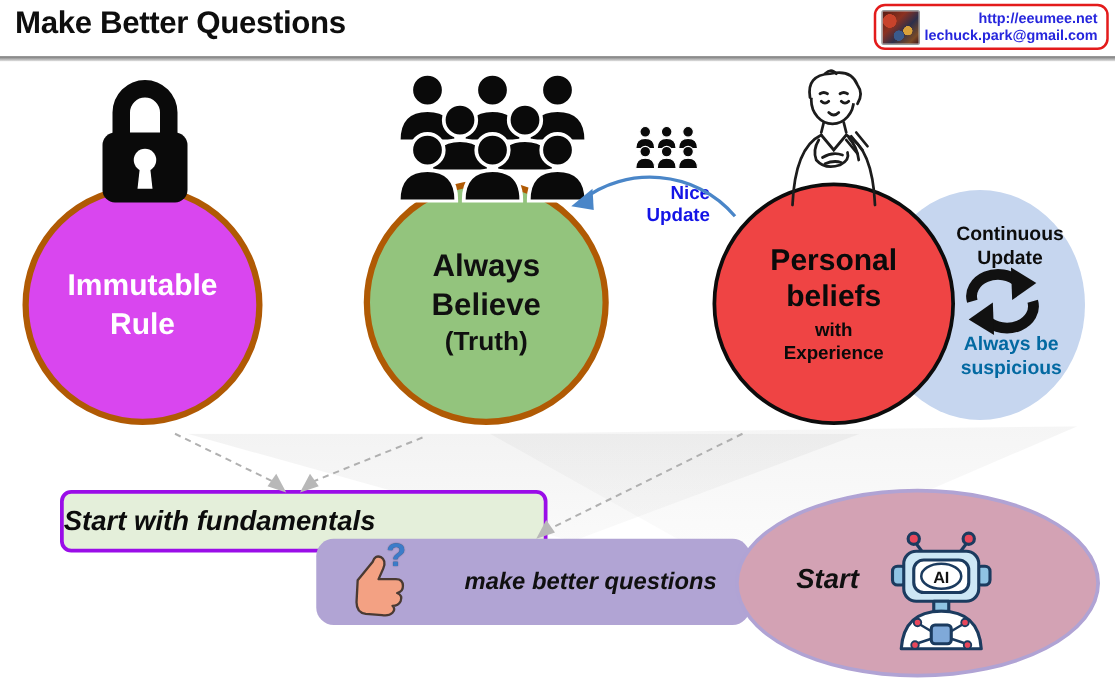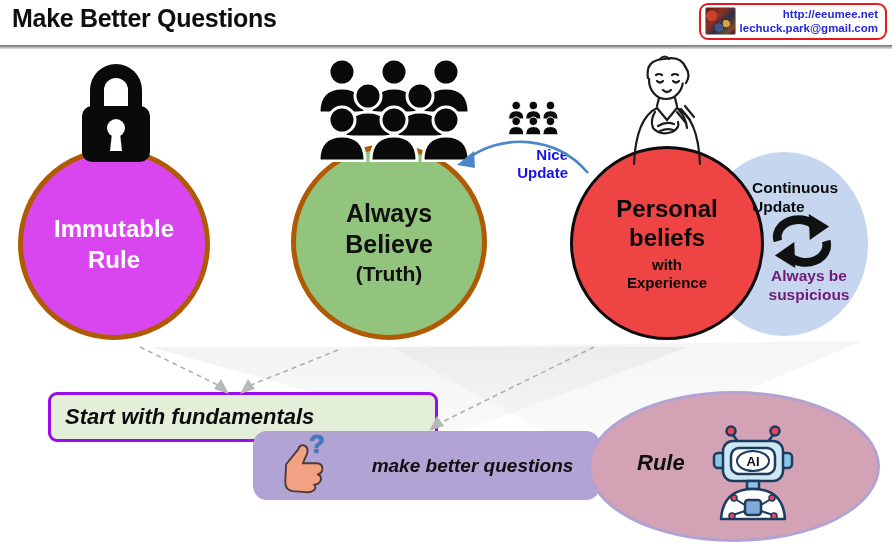--- a/index.html
+++ b/index.html
@@ -7,21 +7,21 @@
           font-family:"Liberation Sans",sans-serif;}
   .abs{position:absolute;}
 
   
   .title{left:12px;top:4px;font-size:25px;font-weight:bold;color:#0e0e0e;letter-spacing:-0.3px;}
   .header-rule{left:0;top:45px;width:892px;height:4px;
                background:linear-gradient(to bottom,#6f6f6f,#e3e3e3);}
 
   
   .contact{left:699px;top:3px;width:188px;height:37px;border:2.5px solid #e31b1b;border-radius:9px;
-           background:#fff;display:flex;gap:4px;padding:2px 7px 2px 4px;box-sizing:border-box;}
+           background:#fff;display:flex;align-items:center;gap:4px;padding:2px 7px 2px 4px;box-sizing:border-box;}
   .thumb{width:40px;height:26px;border-radius:2px;border:1px solid #999;
          background:
            radial-gradient(circle at 20% 30%, #c8432b 0 18%, transparent 19%),
            radial-gradient(circle at 70% 60%, #d8a03a 0 14%, transparent 15%),
            radial-gradient(circle at 45% 75%, #3a5a8c 0 16%, transparent 17%),
            linear-gradient(135deg,#5a1d14,#8c3120 35%,#2c2f4a 60%,#7a4a26 85%,#40151a);}
   .contact-text{flex:1;text-align:right;font-size:11.5px;font-weight:bold;color:#2626dd;line-height:14px;}
 
   
   .beam{left:0;top:0;width:892px;height:547px;pointer-events:none;}
@@ -34,39 +34,39 @@
   .circle{border-radius:50%;display:flex;align-items:center;justify-content:center;text-align:center;box-sizing:border-box;}
   .c-immutable{left:18px;top:148px;width:192px;height:192px;background:#d946ef;border:5px solid #b05a04;z-index:3;}
   .c-immutable .lbl{width:130px;color:#fff;font-size:24px;font-weight:bold;line-height:31px;}
   .c-humans{left:291px;top:144px;width:196px;height:196px;background:#93c47d;border:5px solid #b05a04;z-index:3;}
   .c-humans .lbl{width:130px;color:#101010;font-size:25px;font-weight:bold;line-height:31px;}
   .c-humans .sub{color:#101010;font-size:21px;font-weight:700;margin-top:2px;}
   .c-continuous{left:700px;top:152px;width:168px;height:184px;background:#c6d6ef;z-index:3;}
   .c-personal{left:570px;top:146px;width:194px;height:194px;background:#ef4444;border:3.5px solid #0c0c0c;z-index:4;}
   .c-personal .lbl{width:130px;color:#0a0a0a;font-size:24px;font-weight:bold;line-height:29px;}
   .c-personal .sub{width:104px;margin:4px auto 0;color:#0a0a0a;font-size:15px;font-weight:bold;line-height:18px;}
-  .cont-label{left:752px;top:178px;width:112px;text-align:left;font-size:15.5px;font-weight:bold;
+  .cont-label{left:752px;top:178px;width:112px;text-align:center;font-size:15.5px;font-weight:bold;
               color:#0c0c0c;line-height:19px;z-index:5;}
   .cont-warning{left:750px;top:266px;width:118px;text-align:center;font-size:15.5px;font-weight:bold;
-                color:#701a75;line-height:19px;z-index:5;}
+                color:#0369a1;line-height:19px;z-index:5;}
   .refresh{left:766px;top:212px;width:72px;height:58px;z-index:5;}
 
   
   .lock{left:72px;top:60px;width:88px;height:104px;z-index:5;}
   .crowd{left:308px;top:58px;width:170px;height:104px;z-index:5;}
   .person{left:616px;top:54px;width:102px;height:112px;z-index:5;}
   .small-crowd{left:505px;top:92px;width:56px;height:52px;z-index:5;}
   .nice-update{left:496px;top:146px;width:72px;text-align:right;color:#1414e6;font-weight:bold;
                font-size:15px;line-height:18px;z-index:5;}
   .blue-arrow{left:452px;top:131px;width:140px;height:50px;z-index:5;}
   .dashes{left:0;top:0;width:892px;height:547px;z-index:6;pointer-events:none;}
 
   
   .green-box{left:48px;top:392px;width:390px;height:50px;background:#e4efda;border:3px solid #9a0de8;
-             border-radius:9px;z-index:4;display:flex;align-items:center;box-sizing:border-box;padding-left:14px;}
+             border-radius:9px;z-index:4;display:flex;align-items:center;box-sizing:border-box;}
   .green-box .txt{font-size:22px;font-weight:bold;font-style:italic;color:#0c0c0c;}
   .purple-box{left:253px;top:431px;width:347px;height:69px;background:#b1a4d4;border-radius:14px;z-index:7;}
   .purple-box .txt{position:absolute;left:110px;right:18px;top:0;bottom:0;display:flex;align-items:center;
                    justify-content:center;font-size:19px;font-weight:bold;font-style:italic;color:#101010;}
   .thumb-icon{position:absolute;left:22px;top:9px;width:52px;height:54px;}
   .qmark{position:absolute;left:56px;top:-2px;font-size:26px;font-weight:bold;color:#3b7cc9;
          text-shadow:0 0 1px #1d3557;}
   .pink-ellipse{left:588px;top:391px;width:292px;height:151px;background:#d3a2b4;border:3px solid #b0a3d4;
                 border-radius:50%;z-index:8;box-sizing:border-box;}
   .with-label{position:absolute;left:46px;top:56px;font-size:22px;font-weight:bold;font-style:italic;color:#101010;}
@@ -237,21 +237,21 @@
 
   <div class="abs purple-box">
     <svg class="thumb-icon" viewBox="0 0 56 58">
       <path d="M12 26 L25 10 Q27 4 32 6 Q37 9 34 16 L30 25 H45 Q51 25 51 31 Q51 36 46 37 Q51 39 49 44 Q47 48 42 48 Q45 51 42 54 Q39 57 33 56 L19 55 Q11 54 11 45 Z" fill="#f3a183" stroke="#4a3a33" stroke-width="2" stroke-linejoin="round"></path>
     </svg>
     <span class="qmark">?</span>
     <span class="txt">make better questions</span>
   </div>
 
   <div class="abs pink-ellipse">
-    <span class="with-label">Rule</span>
+    <span class="with-label">Start</span>
     <svg class="robot" viewBox="0 0 100 108">
       <g stroke="#1b3b5f" stroke-width="2.5" stroke-linejoin="round">
         <line x1="30" y1="20" x2="36" y2="28"></line>
         <line x1="70" y1="20" x2="64" y2="28"></line>
         <circle cx="28" cy="16" r="4.5" fill="#e8475b"></circle>
         <circle cx="72" cy="16" r="4.5" fill="#e8475b"></circle>
         <rect x="11" y="38" width="11" height="15" rx="4" fill="#8fc3e3"></rect>
         <rect x="78" y="38" width="11" height="15" rx="4" fill="#8fc3e3"></rect>
         <rect x="20" y="26" width="60" height="40" rx="10" fill="#cde7f5"></rect>
         <rect x="28" y="33" width="44" height="26" rx="8" fill="#fff"></rect>

